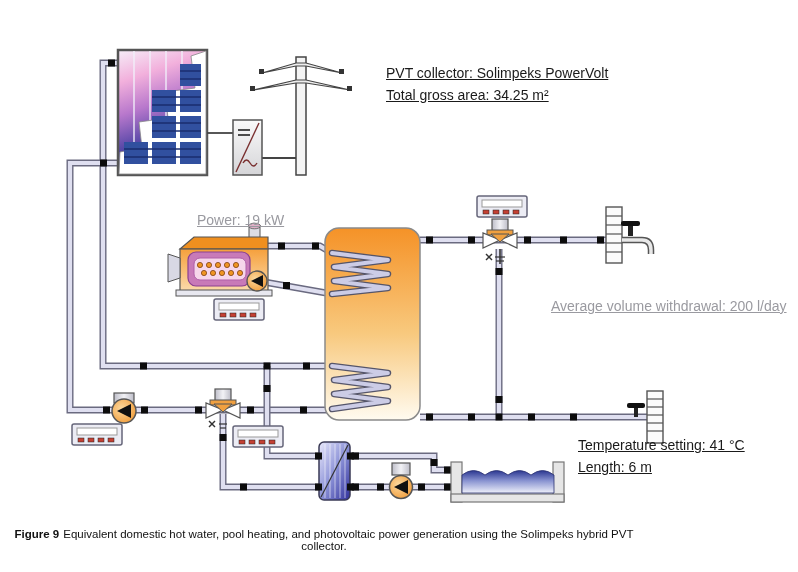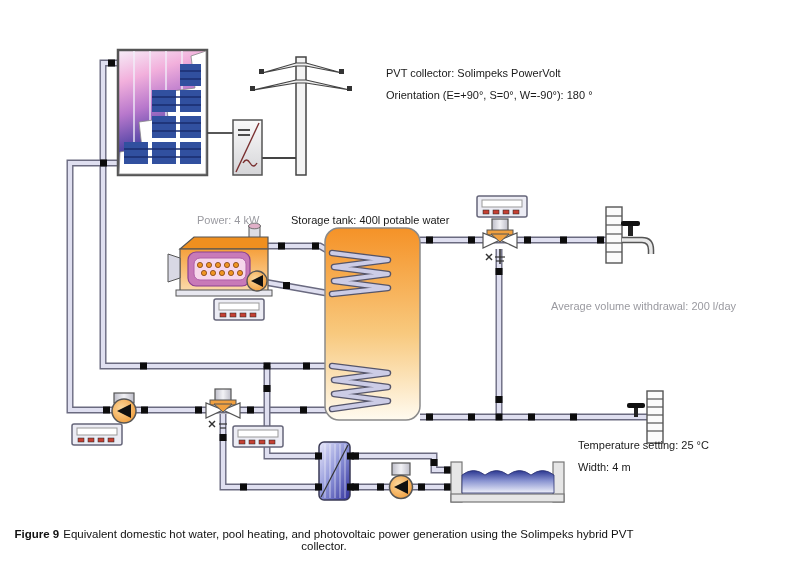--- a/index.html
+++ b/index.html
@@ -1,19 +1,19 @@
 <!DOCTYPE html>
 <html><head>
 <meta charset="utf-8">
 <style>
   html,body{margin:0;padding:0;background:#fff;}
   #page{position:relative;width:798px;height:572px;background:#ffffff;overflow:hidden;
         font-family:"Liberation Sans", sans-serif;color:#1a1a1a;}
   #schematic{position:absolute;left:0;top:0;}
-  .txt{position:absolute;font-size:11px;line-height:21.5px;white-space:nowrap;}
+  .txt{position:absolute;font-size:14px;line-height:21.5px;white-space:nowrap;text-decoration:underline;}
   .gray{color:#9a9aa0;}
   .black{color:#1a1a1a;}
   .pool-block div{line-height:22px;}
   #caption{position:absolute;left:0;top:528px;width:648px;text-align:center;
            font-size:11.5px;color:#111;}
   .cap-label{font-weight:bold;margin-right:4px;}
   
   .po{fill:none;stroke:#6a6a80;stroke-width:7;}
   .pi{fill:none;stroke:#dfdff0;stroke-width:4.2;}
   .co{fill:none;stroke:#55556a;stroke-width:6.5;stroke-linejoin:round;stroke-linecap:round;}
@@ -345,32 +345,31 @@
           <line x1="647" y1="423" x2="663" y2="423"></line>
       <line x1="647" y1="431" x2="663" y2="431"></line>
     </g>
     <rect x="634" y="407" width="4" height="10" fill="#222"></rect>
     <rect x="627" y="403" width="18" height="5" rx="2" fill="#111"></rect>
   </g>
 </svg>
 
 <div class="txt black" style="left:386px;top:63px;">
   <div>PVT collector: Solimpeks PowerVolt</div>
-  <div>Orientation (E=+90°, S=0°, W=-90°): 180 °</div>
+  <div>Total gross area: 34.25 m²</div>
 </div>
 
-<div class="txt gray" style="left:197px;top:210px;">Power: 4 kW</div>
-
-<div class="txt black" style="left:291px;top:210px;">Storage tank: 400l potable water</div>
+<div class="txt gray" style="left:197px;top:210px;">Power: 19 kW</div>
+
 
 
 <div class="txt gray" style="left:551px;top:296px;">Average volume withdrawal: 200 l/day</div>
 
 <div class="txt black pool-block" style="left:578px;top:434px;">
-  <div>Temperature setting: 25 °C</div>
-  <div>Width: 4 m</div>
+  <div>Temperature setting: 41 °C</div>
+  <div>Length: 6 m</div>
 </div>
 
 <div id="caption">
   <span class="cap-label">Figure 9</span><span>Equivalent domestic hot water, pool heating, and photovoltaic power generation using the Solimpeks hybrid PVT collector.</span>
 </div>
 
 </div>
 
 </body></html>

